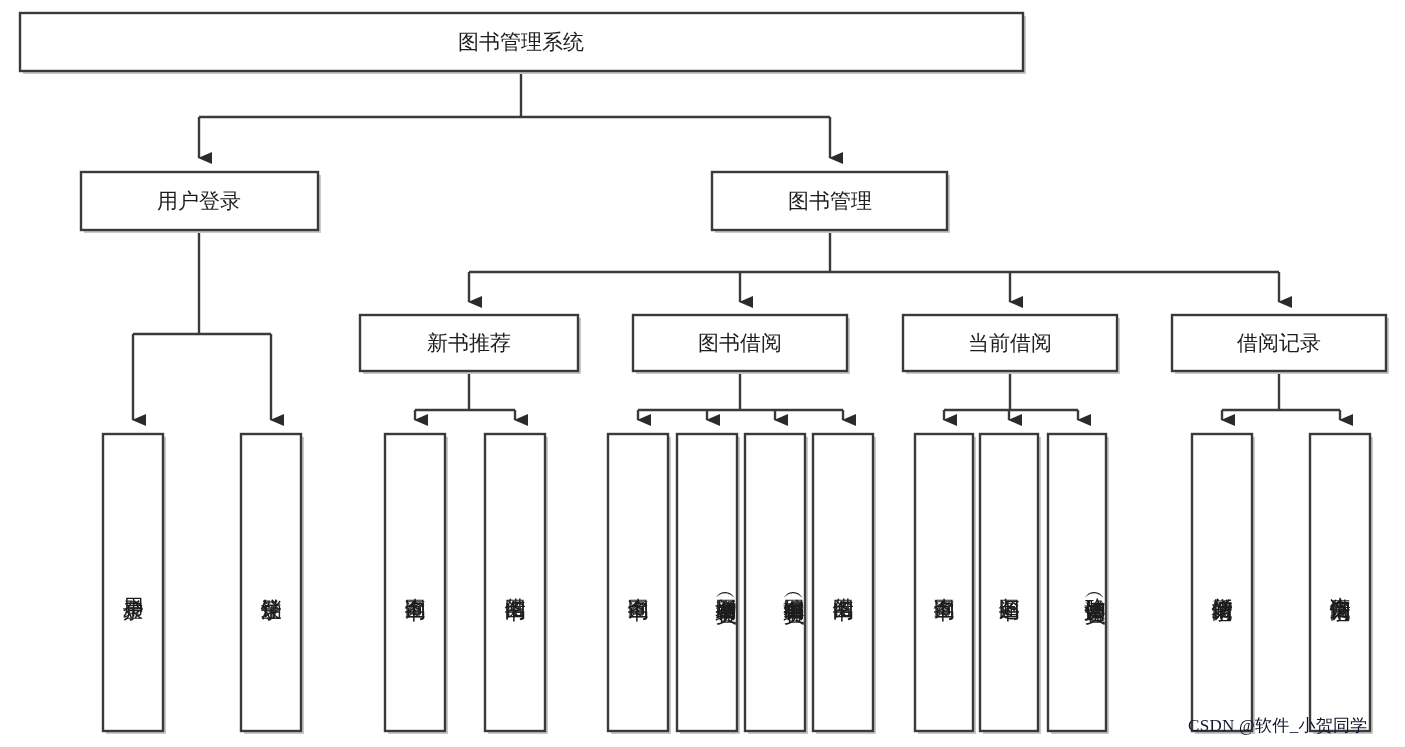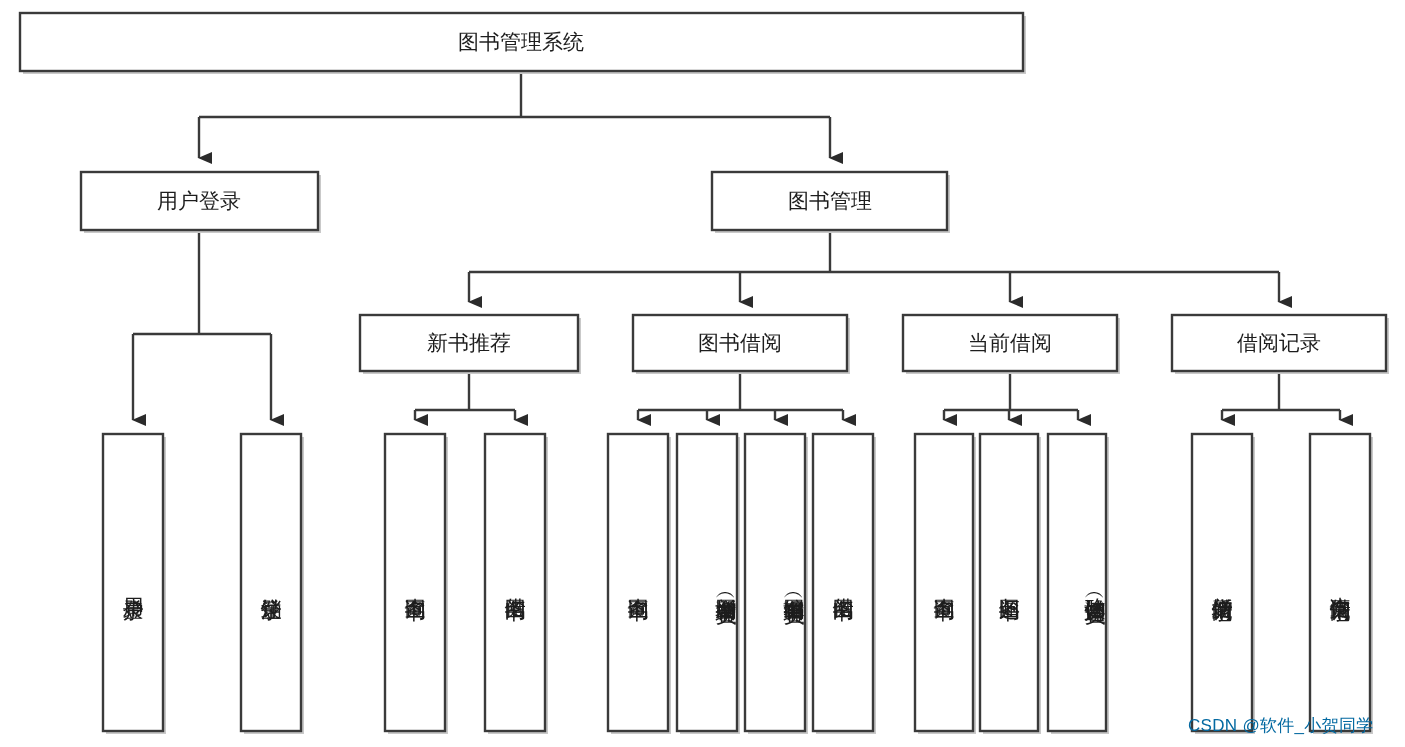--- a/index.html
+++ b/index.html
@@ -15,23 +15,23 @@
   .link{stroke:#3a3a3a;stroke-width:2.4;fill:none;stroke-linecap:butt;}
   .arrowhead{fill:#2b2b2b;stroke:none;}
   .node-label{
     font-family:"DejaVu Sans","Liberation Sans",sans-serif;
     font-size:21px;fill:#1d1d1d;
     text-anchor:middle;dominant-baseline:middle;
   }
   .watermark{
     position:absolute;
     left:1188px;top:714px;
-    font-family:Liberation Sans, sans-serif;
+    font-family:Liberation Serif, serif;
     font-size:17px;
-    color:#0369a1;
+    color:#0f172a;
     white-space:nowrap;
     letter-spacing:0.3px;
     user-select:none;
   }
   .vlabel-wrap{
     position:absolute;
     display:flex;align-items:center;justify-content:center;
     writing-mode:vertical-rl;
     text-orientation:upright;
     font-family:"DejaVu Sans","Liberation Sans",sans-serif;

